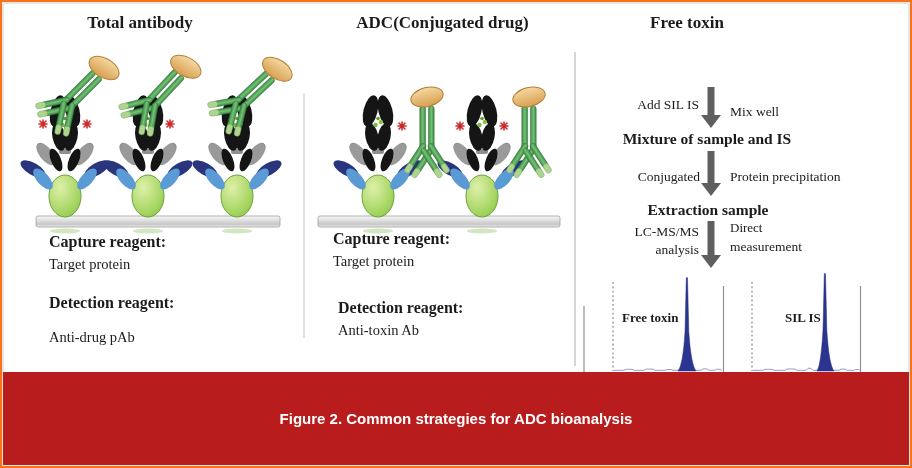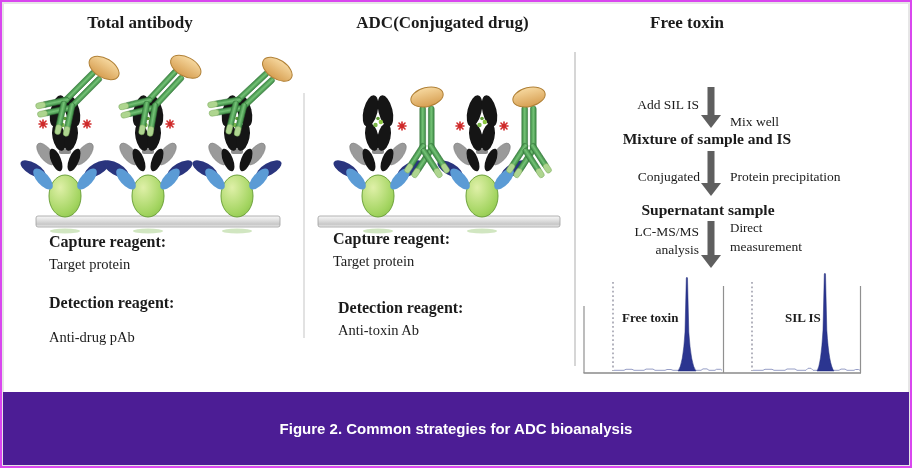--- a/index.html
+++ b/index.html
@@ -1,17 +1,17 @@
 <!DOCTYPE html>
 <html><head>
 <meta charset="utf-8">
 <style>
   html,body{margin:0;padding:0;background:#eee;}
   #stage{position:relative;width:912px;height:468px;background:#ffffff;
-         border:2px solid #d946ef;box-sizing:border-box;overflow:hidden;
+         border:2px solid #f97316;box-sizing:border-box;overflow:hidden;
          box-shadow:inset 0 0 0 2px #e6e6e6;}
   .txt{position:absolute;color:#1b1b1b;font-family:"Liberation Serif",serif;line-height:1.15;white-space:nowrap;}
   .b{font-weight:bold;}
   .ctr{text-align:center;white-space:normal;}
   .rgt{text-align:right;}
   
   #t-title{left:33px;top:11px;width:210px;font-size:17px;}
   #a-title{left:318px;top:11px;width:245px;font-size:17px;}
   #f-title{left:590px;top:11px;width:190px;font-size:17px;}
   
@@ -20,34 +20,34 @@
   #d1l{left:47px;top:292px;font-size:16px;}
   #d1v{left:47px;top:315px;font-size:14.5px;margin-top:12px;}
   
   #c2l{left:331px;top:228px;font-size:16px;}
   #c2v{left:331px;top:251px;font-size:14.5px;}
   #d2l{left:336px;top:297px;font-size:16px;}
   #d2v{left:336px;top:320px;font-size:14.5px;}
   
   #fs1{left:610px;top:61px;width:190px;font-size:15.5px;}
   #fa1l{left:585px;top:95px;width:112px;font-size:13.5px;}
-  #fa1r{left:728px;top:112px;font-size:13.5px;}
+  #fa1r{left:728px;top:102px;font-size:13.5px;}
   #fs2{left:583px;top:128px;width:244px;font-size:15.5px;}
   #fa2l{left:586px;top:167px;width:112px;font-size:13.5px;}
   #fa2r{left:728px;top:167px;font-size:13.5px;}
   #fs3{left:600px;top:199px;width:212px;font-size:15.5px;}
   #fa3l1{left:585px;top:222px;width:112px;font-size:13.5px;}
   #fa3l2{left:585px;top:240px;width:112px;font-size:13.5px;}
   #fa3r1{left:728px;top:219px;font-size:13px;}
   #fa3r2{left:728px;top:237px;font-size:13.5px;}
   
   #chl{left:620px;top:309px;font-size:13px;}
   #chr{left:783px;top:309px;font-size:13px;}
   
-  #footer{position:absolute;left:1px;right:1px;bottom:1px;height:73px;background:#4c1d95;
+  #footer{position:absolute;left:1px;right:1px;bottom:1px;height:93px;background:#b91c1c;
           display:flex;align-items:center;justify-content:center;}
   #footer .cap{color:#ffffff;font-family:"Liberation Sans",sans-serif;font-weight:bold;font-size:15px;}
   
   #art{position:absolute;left:0;top:0;}
   .rod rect{fill:url(#gRod);stroke:#2f6e34;stroke-width:.5;}
   .rod rect.tip{fill:#aed58f;stroke:#79a85c;}
   .tan{fill:url(#gTan);stroke:#b08036;stroke-width:1;}
 </style>
 </head>
 <body>
@@ -232,21 +232,21 @@
   <div class="txt b" id="c2l">Capture reagent:</div>
   <div class="txt" id="c2v">Target protein</div>
   <div class="txt b" id="d2l">Detection reagent:</div>
   <div class="txt" id="d2v">Anti-toxin Ab</div>
 
   <div class="txt rgt" id="fa1l">Add SIL IS</div>
   <div class="txt" id="fa1r">Mix well</div>
   <div class="txt b ctr" id="fs2">Mixture of sample and IS</div>
   <div class="txt rgt" id="fa2l">Conjugated</div>
   <div class="txt" id="fa2r">Protein precipitation</div>
-  <div class="txt b ctr" id="fs3">Supernatant sample</div>
+  <div class="txt b ctr" id="fs3">Extraction sample</div>
   <div class="txt rgt" id="fa3l1">LC-MS/MS</div>
   <div class="txt rgt" id="fa3l2">analysis</div>
   <div class="txt" id="fa3r1">Direct</div>
   <div class="txt" id="fa3r2">measurement</div>
 
   <div class="txt b" id="chl">Free toxin</div>
   <div class="txt b" id="chr">SIL IS</div>
 
   <div id="footer">
     <span class="cap">Figure 2. Common strategies for ADC bioanalysis</span>

